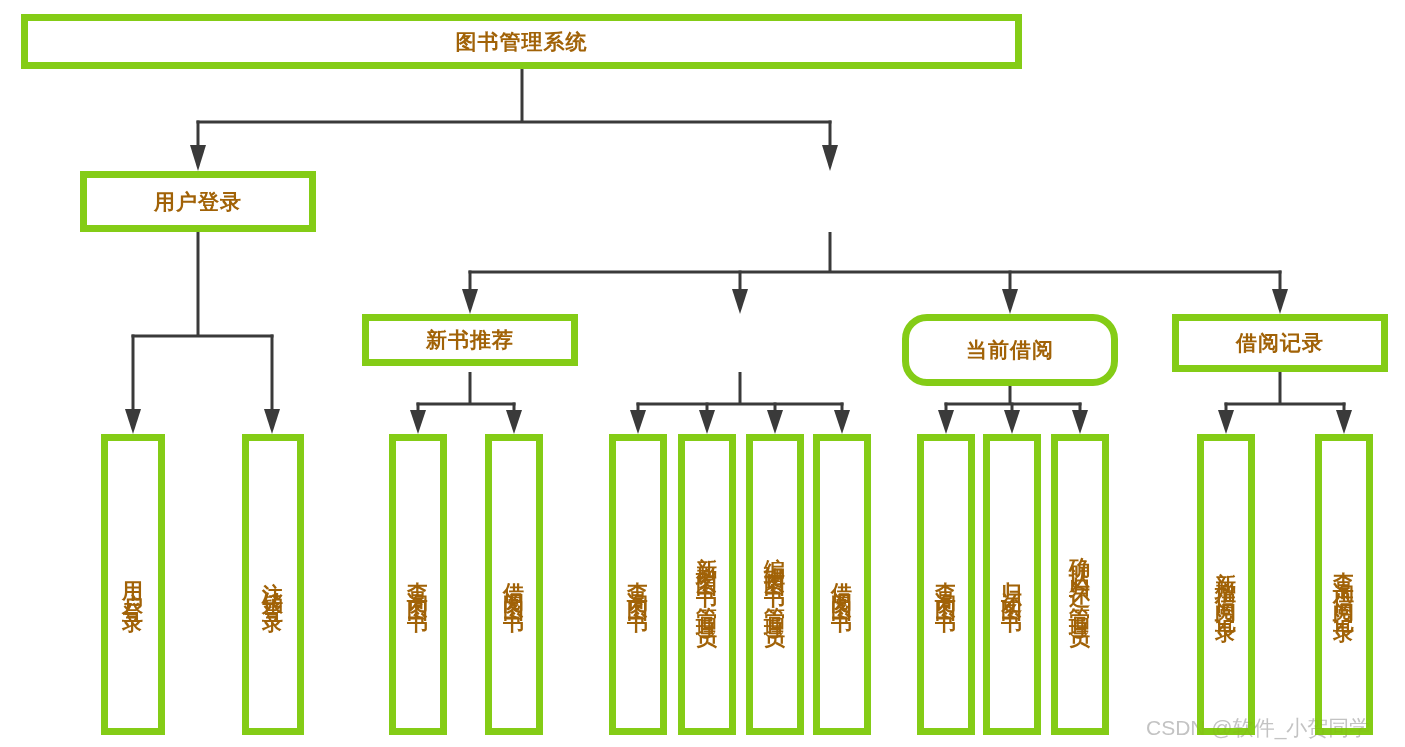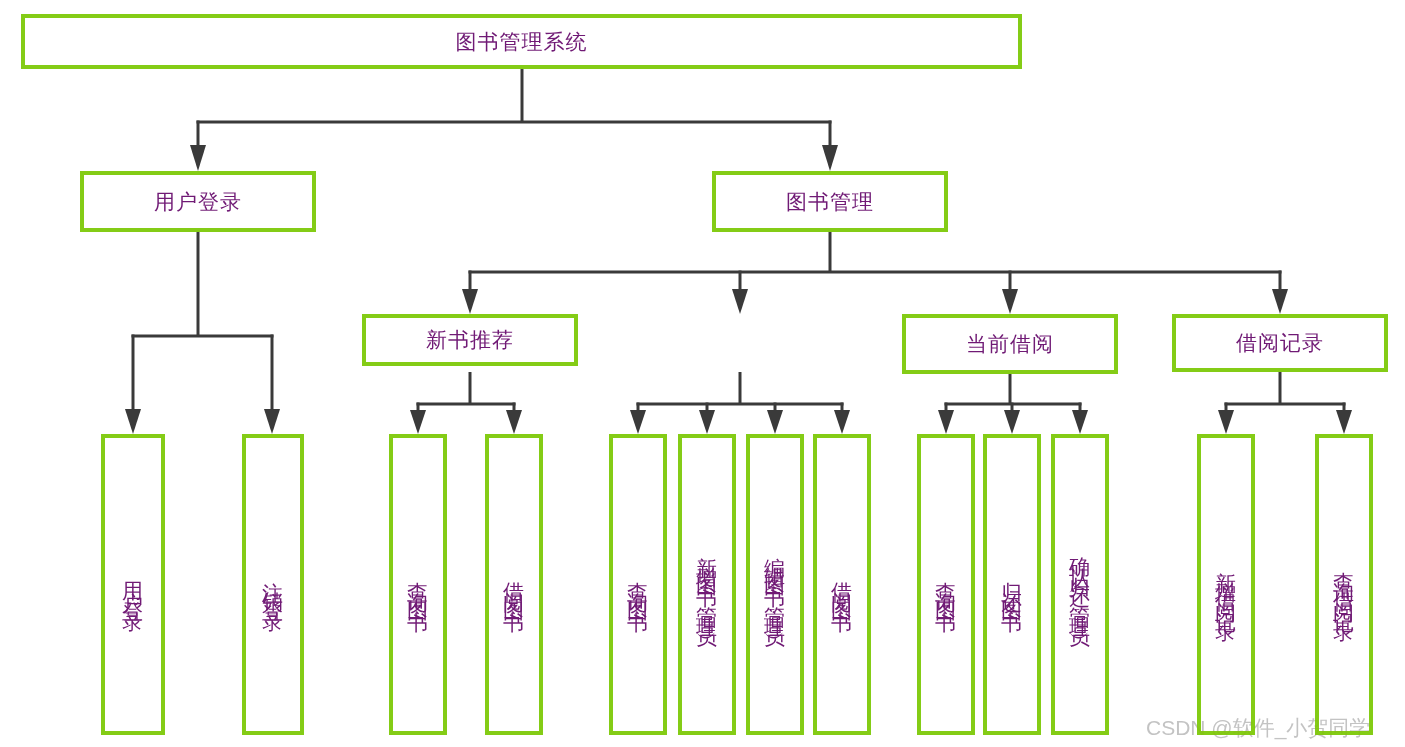--- a/index.html
+++ b/index.html
@@ -19,26 +19,27 @@
     width: 1405px;
     height: 747px;
   }
   .connectors line { stroke: #3a3a3a; stroke-width: 3; }
   .connectors polygon { fill: #3a3a3a; }
 
   .box {
     position: absolute;
     box-sizing: border-box;
     background: #ffffff;
-    border: 4px solid #84cc16;
-    color: #701a75;
+    border: 7px solid #84cc16;
+    color: #a16207;
     display: flex;
     align-items: center;
     justify-content: center;
     text-align: center;
+    font-weight: bold;
   }
 
   .hlabel {
     font-size: 21px;
     letter-spacing: 1px;
     white-space: nowrap;
   }
 
   .vbox .vlabel {
     writing-mode: vertical-rl;
@@ -59,21 +60,21 @@
     z-index: 5;
   }
 
   
   .b-root   { left: 21px;  top: 14px;  width: 1001px; height: 55px; }
   .b-login  { left: 80px;  top: 171px; width: 236px;  height: 61px; }
   .b-mgmt   { left: 712px; top: 171px; width: 236px;  height: 61px; }
 
   .b-rec    { left: 362px;  top: 314px; width: 216px; height: 52px; }
   .b-borrow { left: 632px;  top: 314px; width: 216px; height: 58px; }
-  .b-cur    { left: 902px;  top: 314px; width: 216px; height: 60px; }
+  .b-cur    { left: 902px;  top: 314px; width: 216px; height: 72px; border-radius: 25px; }
   .b-log    { left: 1172px; top: 314px; width: 216px; height: 58px; }
 
   .leaf { top: 434px; height: 301px; }
   .l-ulogin  { left: 101px;  width: 64px; }
   .l-logout  { left: 242px;  width: 62px; }
   .l-q1      { left: 389px;  width: 58px; }
   .l-b1      { left: 485px;  width: 58px; }
   .l-q2      { left: 609px;  width: 58px; }
   .l-add     { left: 678px;  width: 58px; }
   .l-edit    { left: 746px;  width: 58px; }
@@ -165,23 +166,20 @@
     </g>
   </svg>
 
   <div class="box b-root">
     <span class="hlabel">图书管理系统</span>
   </div>
 
   <div class="box b-login">
     <span class="hlabel">用户登录</span>
   </div>
-  <div class="box b-mgmt">
-    <span class="hlabel">图书管理</span>
-  </div>
 
   <div class="box b-rec">
     <span class="hlabel">新书推荐</span>
   </div>
   <div class="box b-cur">
     <span class="hlabel">当前借阅</span>
   </div>
   <div class="box b-log">
     <span class="hlabel">借阅记录</span>
   </div>

